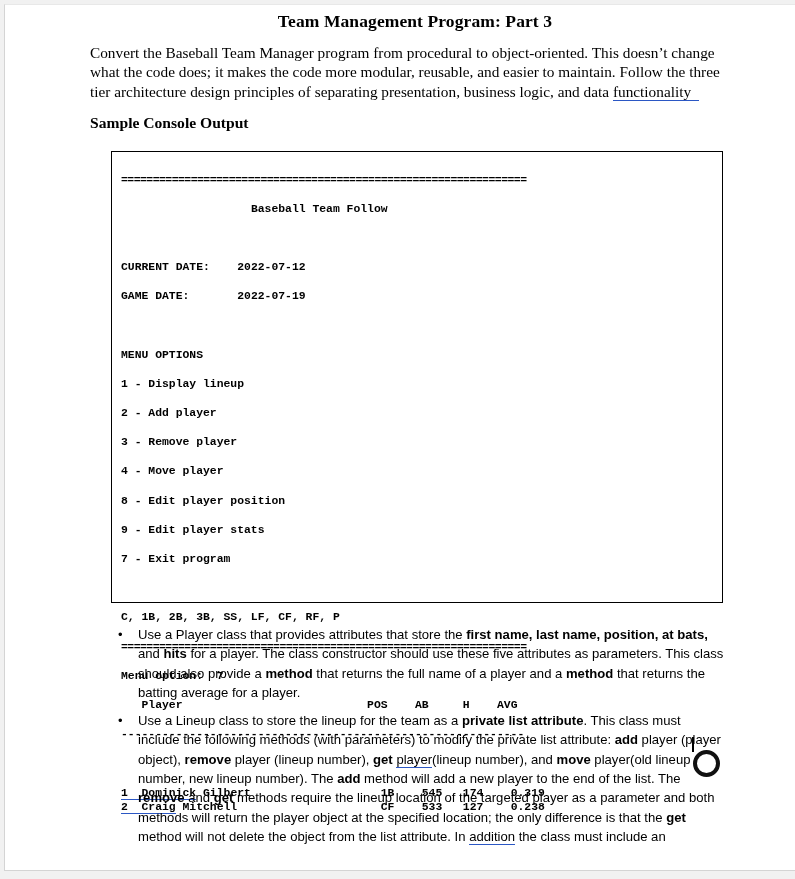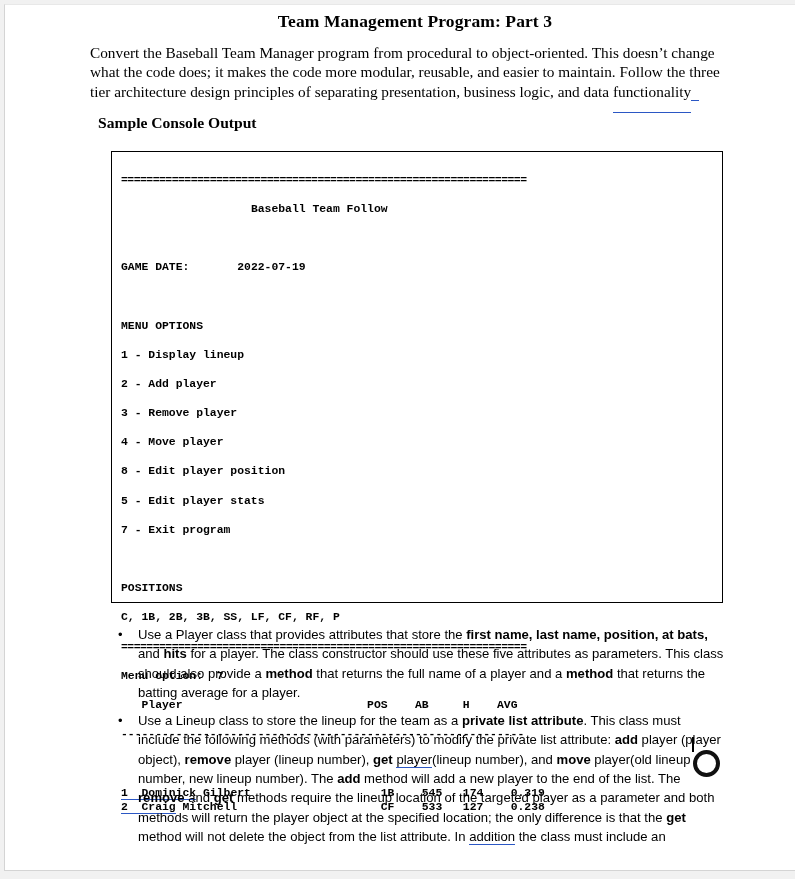--- a/index.html
+++ b/index.html
@@ -57,25 +57,25 @@
     font-size: 15.3px;
     line-height: 19.4px;
     text-align: left;
     margin: 11px 0 0 0;
     width: 648px;
   }
   .doc-h2 {
     font-family: "Liberation Serif", "DejaVu Serif", serif;
     font-size: 15.6px;
     font-weight: bold;
-    margin: 13px 0 0 8px;
+    margin: 13px 0 0 0;
   }
   .spellword {
     border-bottom: 1.6px solid #2b57c4;
-    padding-bottom: 12px;
+    padding-bottom: 0px;
   }
   .spellword-trail { border-bottom: 1.6px solid #2b57c4; }
 
   
   #console-box {
     position: absolute;
     left: 106px;
     top: 146px;
     width: 612px;
     height: 452px;
@@ -170,32 +170,32 @@
       </div>
 
       <div class="doc-h2">Sample Console Output</div>
     </div>
 
     <div id="console-box">
       <div id="console-text">
 <div class="pline rule">================================================================</div>
 <div class="pline"><span>                   </span><span>Baseball Team Follow</span></div>
 <div class="pline">&nbsp;</div>
+<div class="pline"><span>CURRENT DATE:</span><span>    </span><span>2022-07-12</span></div>
 <div class="pline"><span>GAME DATE:</span><span>       </span><span>2022-07-19</span></div>
 <div class="pline">&nbsp;</div>
 <div class="pline">MENU OPTIONS</div>
 <div class="pline">1 - Display lineup</div>
 <div class="pline">2 - Add player</div>
 <div class="pline">3 - Remove player</div>
 <div class="pline">4 - Move player</div>
 <div class="pline">8 - Edit player position</div>
-<div class="pline">5 - Edit player stats</div>
+<div class="pline">9 - Edit player stats</div>
 <div class="pline">7 - Exit program</div>
 <div class="pline">&nbsp;</div>
-<div class="pline">POSITIONS</div>
 <div class="pline">C, 1B, 2B, 3B, SS, LF, CF, RF, P</div>
 <div class="pline rule">================================================================</div>
 <div class="pline">Menu option:  7</div>
 <div class="pline"><span>   </span><span>Player</span><span>                           </span><span>POS</span><span>    </span><span>AB</span><span>     </span><span>H</span><span>    </span><span>AVG</span></div>
 <div class="pline">-----------------------------------------------------------</div>
 <div class="pline">&nbsp;</div>
 <div id="player-rows"><div class="pline"><span class="uline">1  Dominick</span><span> Gilbert                   </span><span>1B    545   174    0.319</span></div><div class="pline"><span class="uline">2  Craig</span><span> Mitchell                     </span><span>CF    533   127    0.238</span></div></div>
 
 
       </div>

